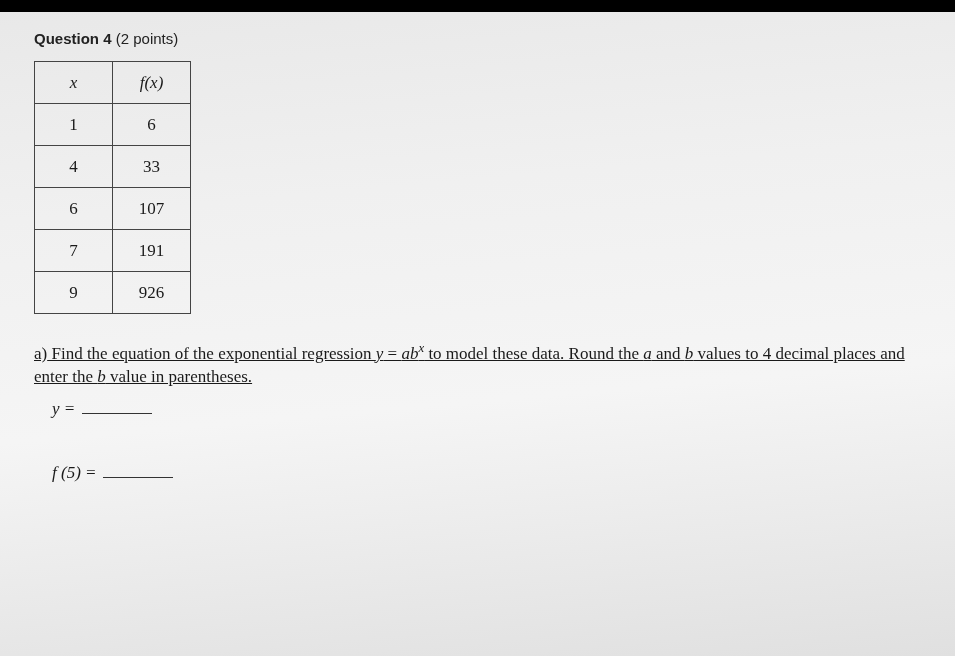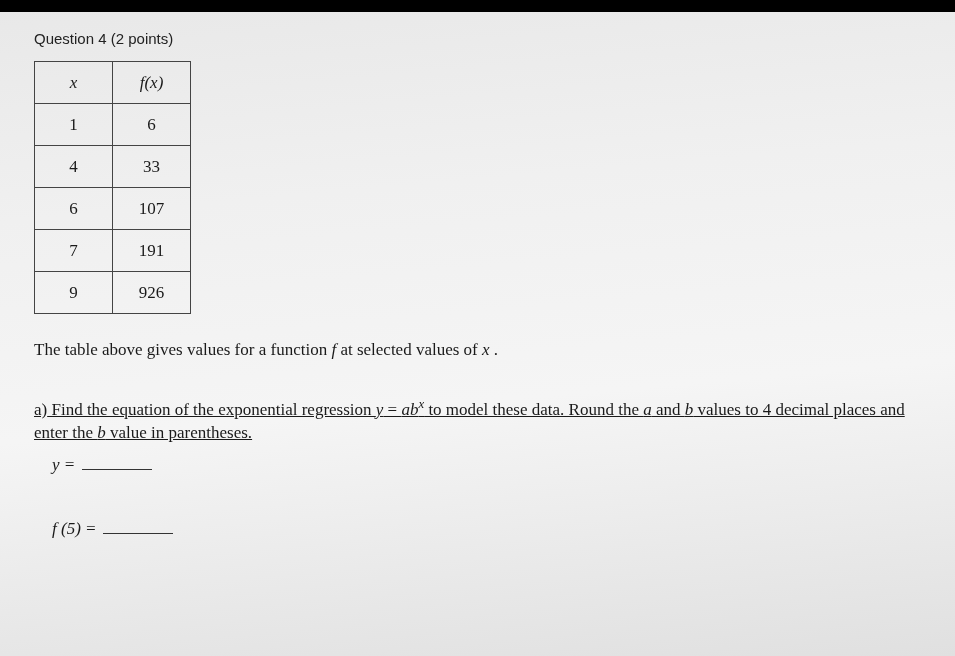--- a/index.html
+++ b/index.html
@@ -18,21 +18,21 @@
   .page {
     padding: 18px 34px 20px 34px;
   }
   .qheader {
     font-family: Arial, Helvetica, sans-serif;
     font-size: 15px;
     color: #222;
     margin-bottom: 14px;
   }
   .qheader .qnum {
-    font-weight: normal;
+    font-weight: bold;
   }
   table.data {
     border-collapse: collapse;
     margin-bottom: 26px;
   }
   table.data th, table.data td {
     border: 1.5px solid #444;
     text-align: center;
     font-family: Georgia, 'Times New Roman', serif;
     font-size: 17px;
@@ -104,23 +104,20 @@
       <td>7</td>
       <td>191</td>
     </tr>
     <tr>
       <td>9</td>
       <td>926</td>
     </tr>
   </tbody>
     </table>
 
-  <p class="stem">
-    <span>The table above gives values for a function </span><span class="math-i">f</span><span> at selected values of </span><span class="math-i">x</span><span> .</span>
-  </p>
 
   <p class="part">
     <span>a)</span><span> Find the equation of the exponential regression </span><span class="math-i">y</span><span> = </span><span class="math-i">ab</span><sup>x</sup><span> to model these data. Round the </span><span class="math-i">a</span><span> and </span><span class="math-i">b</span><span> values to 4 decimal places and enter the </span><span class="math-i">b</span><span> value in parentheses.</span>
   </p>
 
   <div class="answer-line">
     <span>y =</span>
     <span class="blank"></span>
   </div>
 

